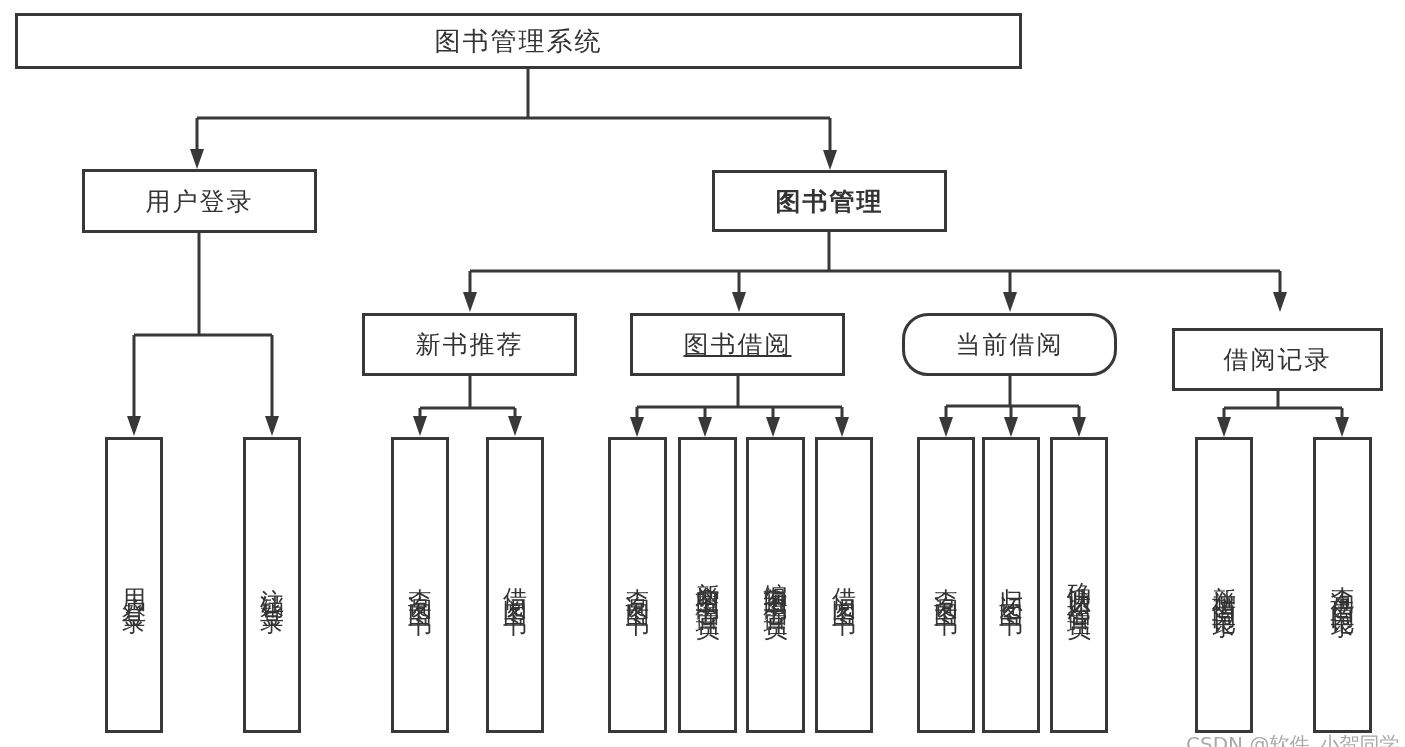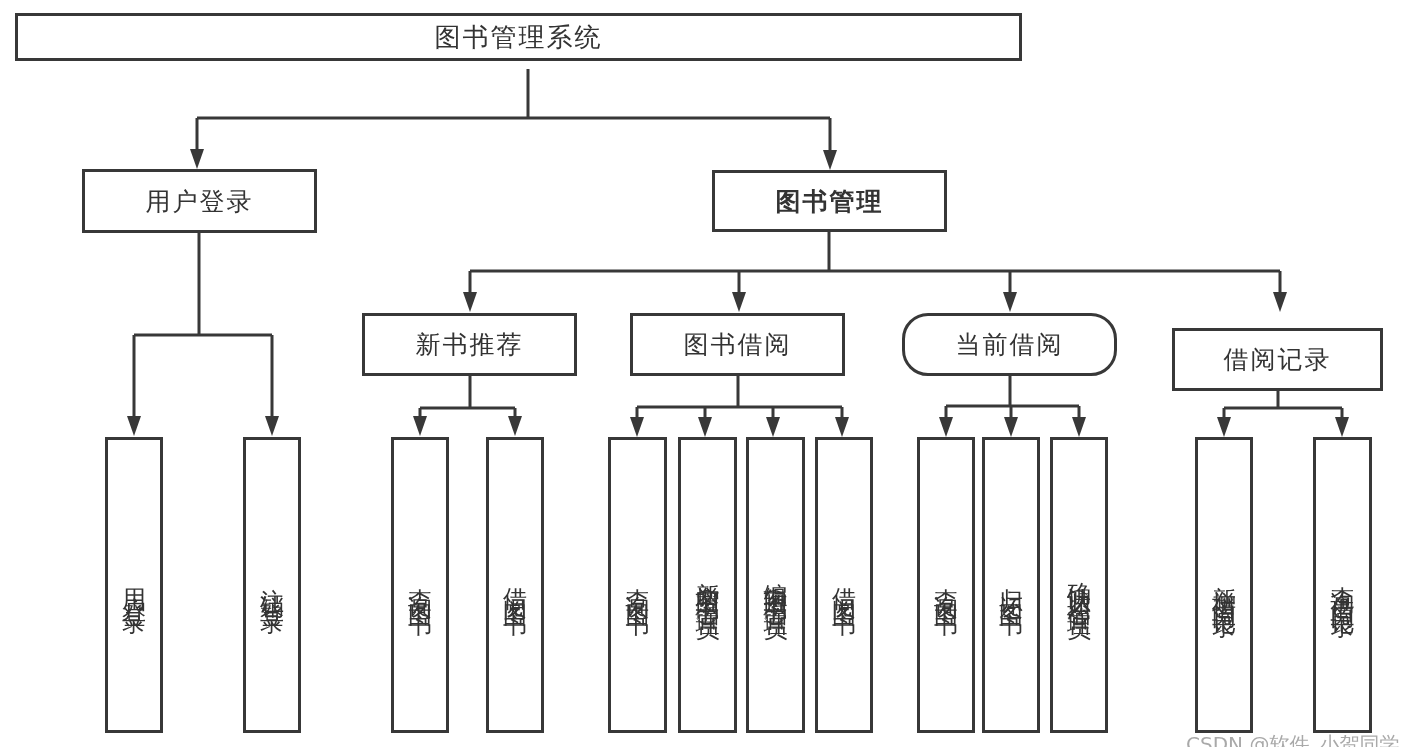--- a/index.html
+++ b/index.html
@@ -94,35 +94,35 @@
       <polygon class="head" points="1011,437 1004,417 1018,417"></polygon>
       <polygon class="head" points="1079,437 1072,417 1086,417"></polygon>
     </g>
     <g>
       <path class="line" d="M1278 376 V408 M1224 408 H1342 M1224 408 V420 M1342 408 V420"></path>
       <polygon class="head" points="1224,437 1217,417 1231,417"></polygon>
       <polygon class="head" points="1342,437 1335,417 1349,417"></polygon>
     </g>
   </svg>
 
-  <div class="node root-node" style="left:15px; top:13px; width:1007px; height:48px;">
+  <div class="node root-node" style="left:15px; top:13px; width:1007px; height:56px;">
     <span>图书管理系统</span>
   </div>
 
   <div class="node branch-node" style="left:82px; top:169px; width:235px; height:64px;">
     <span>用户登录</span>
   </div>
   <div class="node branch-node" style="left:712px; top:170px; width:235px; height:62px;font-weight:bold;">
     <span>图书管理</span>
   </div>
 
   <div class="node branch-node" style="left:362px; top:313px; width:215px; height:63px;">
     <span>新书推荐</span>
   </div>
-  <div class="node branch-node" style="left:630px; top:313px; width:215px; height:63px;">
+  <div class="node branch-node" style="left:630px; top:313px; width:215px; height:63px;text-decoration:underline;">
     <span>图书借阅</span>
   </div>
   <div class="node branch-node" style="left:902px; top:313px; width:215px; height:63px;border-radius:26px;">
     <span>当前借阅</span>
   </div>
   <div class="node branch-node" style="left:1172px; top:328px; width:211px; height:63px;">
     <span>借阅记录</span>
   </div>
 
   <div class="node v-node" style="left:105px; top:437px; width:58px; height:296px;">

